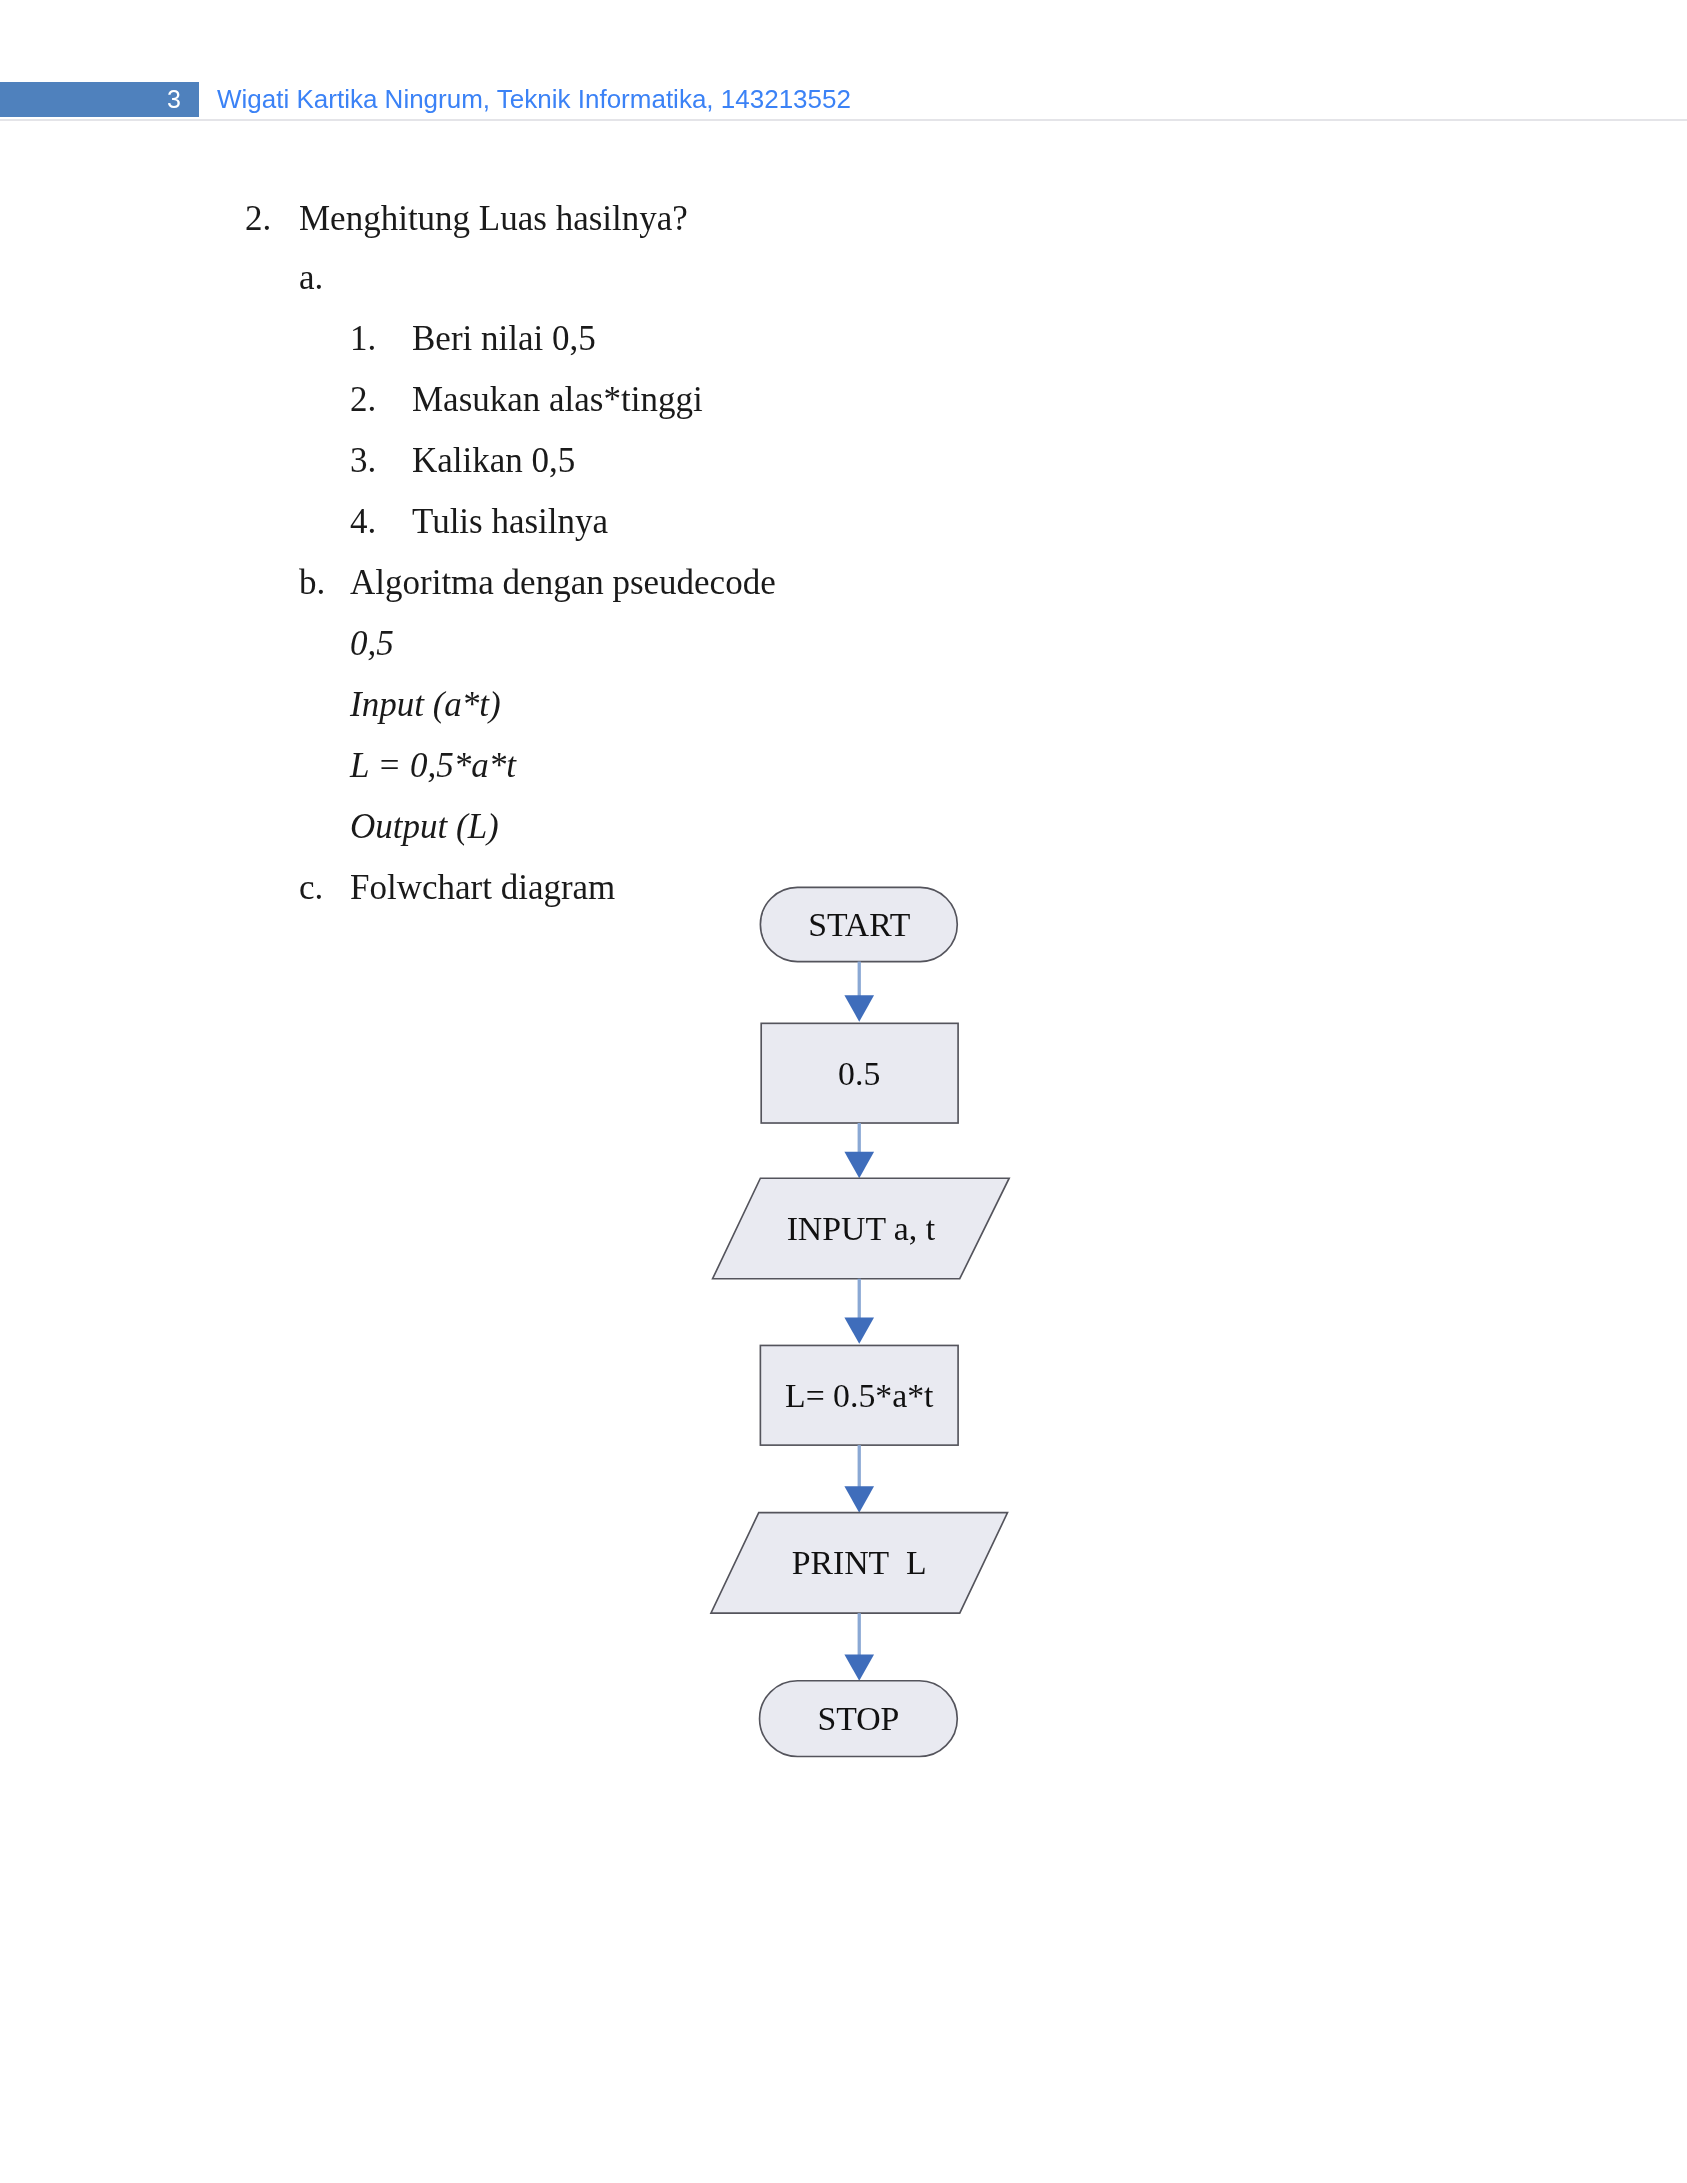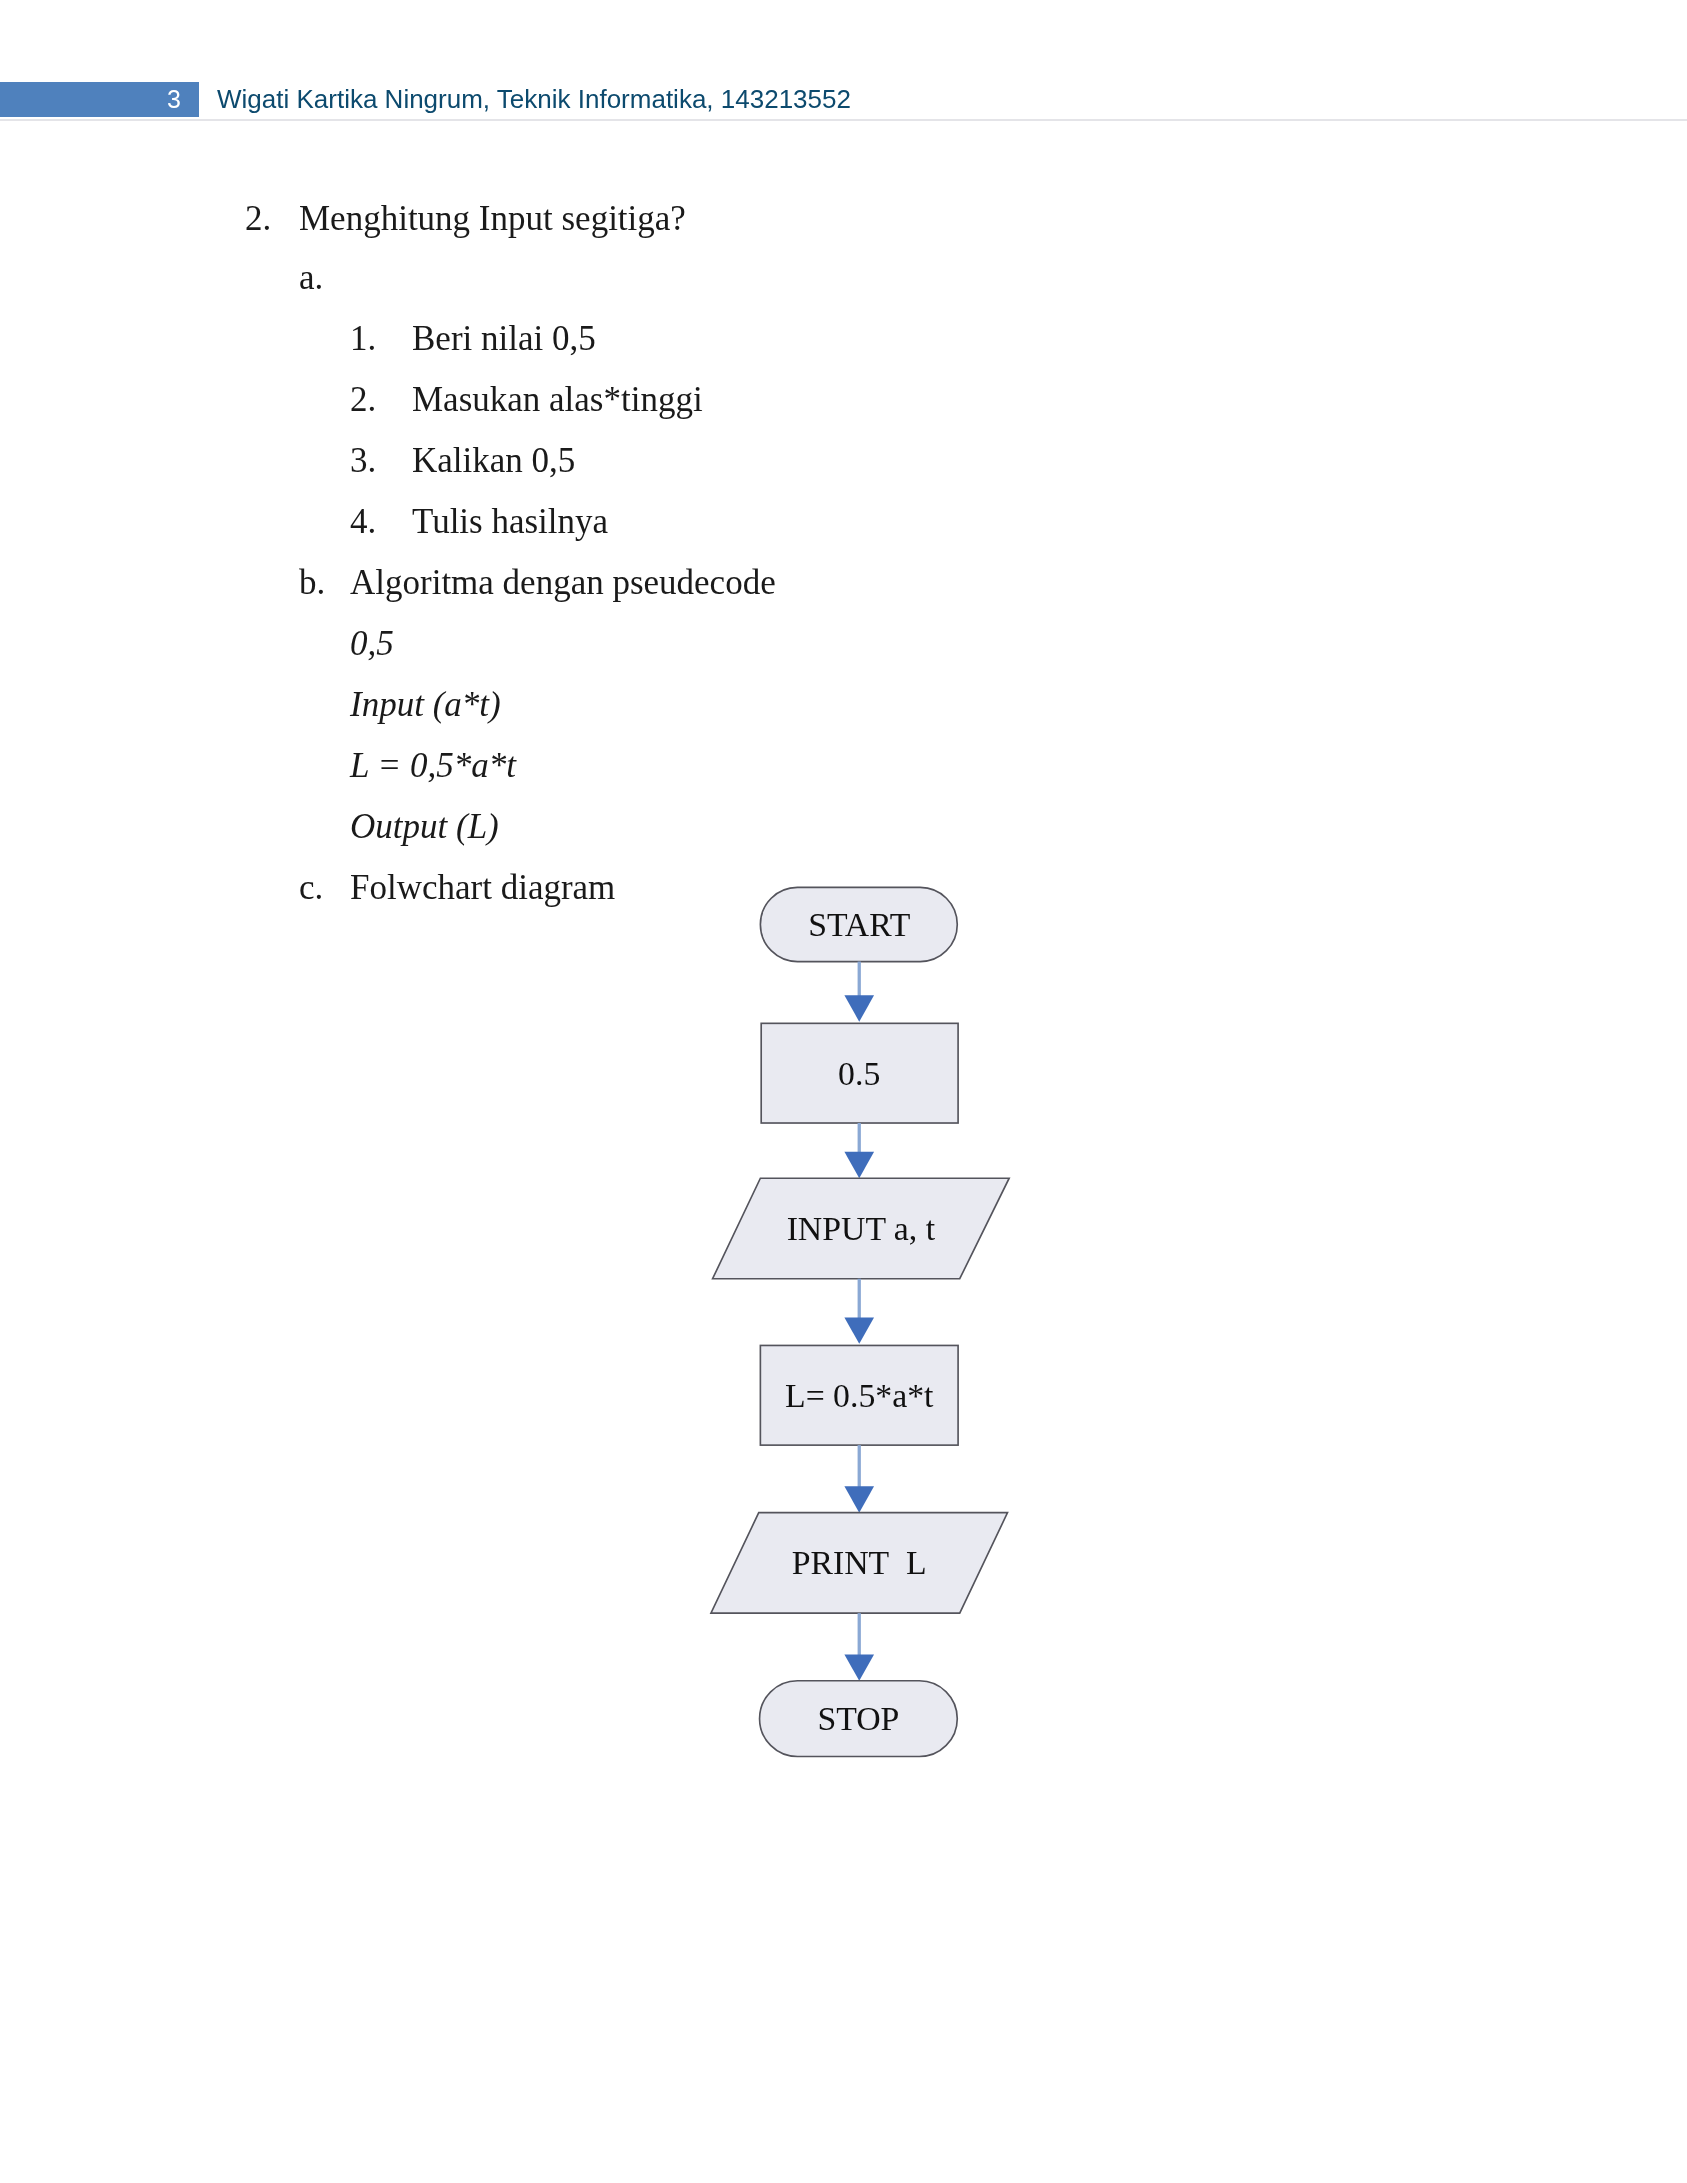--- a/index.html
+++ b/index.html
@@ -9,21 +9,21 @@
   }
   
   .header-bar{
     position:absolute;left:0;top:82px;width:199px;height:35px;background:#4f81bd;
     color:#ffffff;font-family:"Liberation Sans",sans-serif;font-size:25px;
     display:flex;align-items:center;justify-content:flex-end;
     padding-right:18px;box-sizing:border-box;
   }
   .header-text{
     position:absolute;left:217px;top:84px;font-family:"Liberation Sans",sans-serif;
-    font-size:26px;color:#0c4a6e;white-space:nowrap;
+    font-size:26px;color:#3b82f6;white-space:nowrap;
   }
   .header-rule{position:absolute;left:0;top:119px;width:1687px;height:1.6px;background:#e4e4e8;}
   
   .line{position:absolute;left:0;width:100%;height:49px;font-size:35px;line-height:1.15;white-space:nowrap;}
   .line span{position:absolute;top:0;}
   .m1{left:245px;}  .t1{left:299px;}
   .m2{left:299px;}  .t2{left:350px;}
   .m3{left:350px;}  .t3{left:412px;}
   .p2{left:350px;font-style:italic;}
   
@@ -42,21 +42,21 @@
 <div class="page">
 
   <div class="header-bar">
     <span>3</span>
   </div>
   <div class="header-text">Wigati Kartika Ningrum, Teknik Informatika, 143213552</div>
   <div class="header-rule"></div>
 
   <div class="line" style="top:199px">
     <span class="m1">2.</span>
-    <span class="t1">Menghitung Input segitiga?</span>
+    <span class="t1">Menghitung Luas hasilnya?</span>
   </div>
 
   <div class="line" style="top:258px">
     <span class="m2">a.</span>
   </div>
 
   <div class="line" style="top:319px">
     <span class="m3">1.</span>
     <span class="t3">Beri nilai 0,5</span>
   </div>

